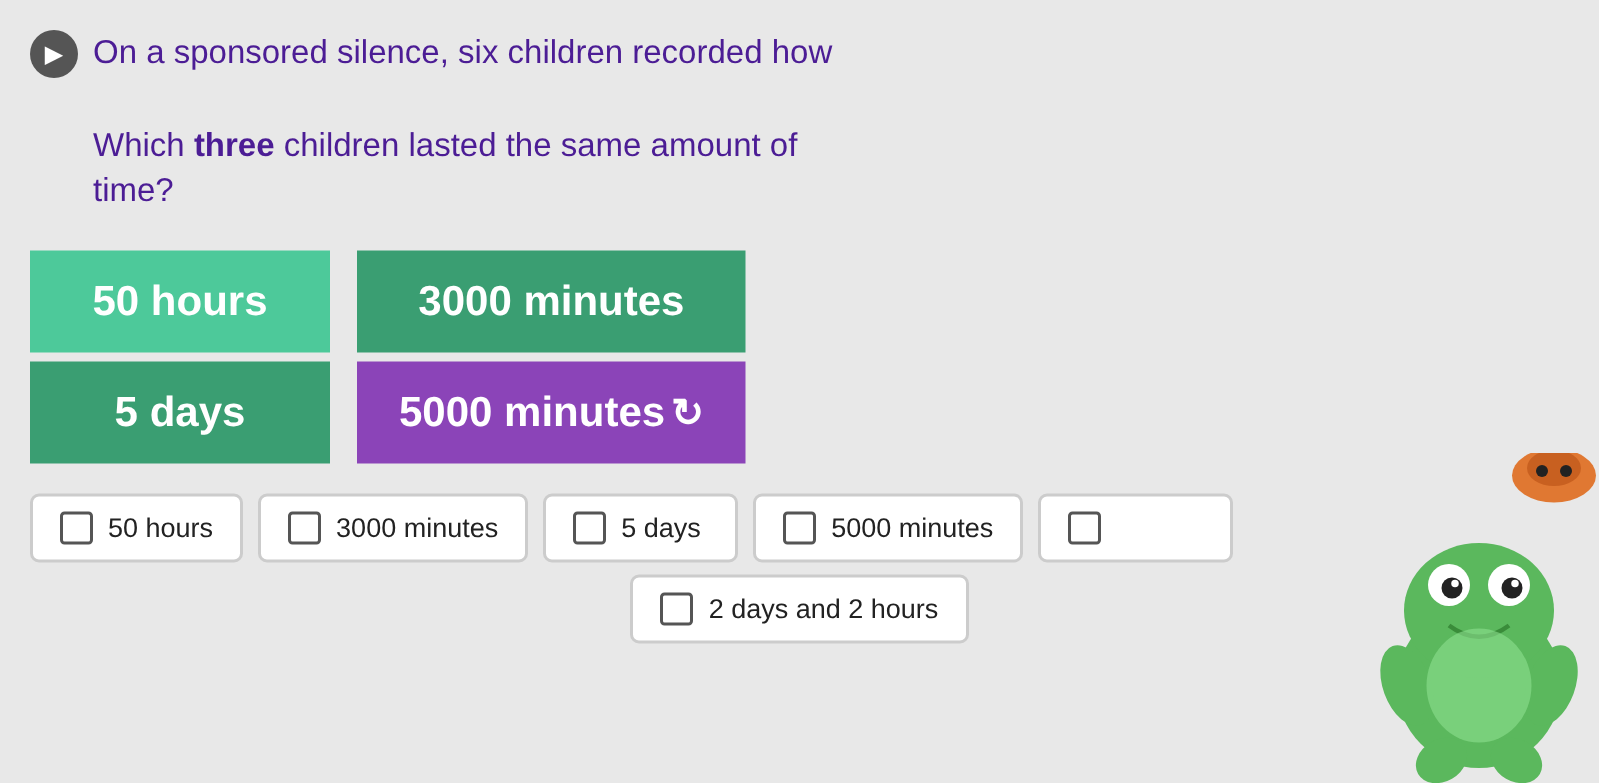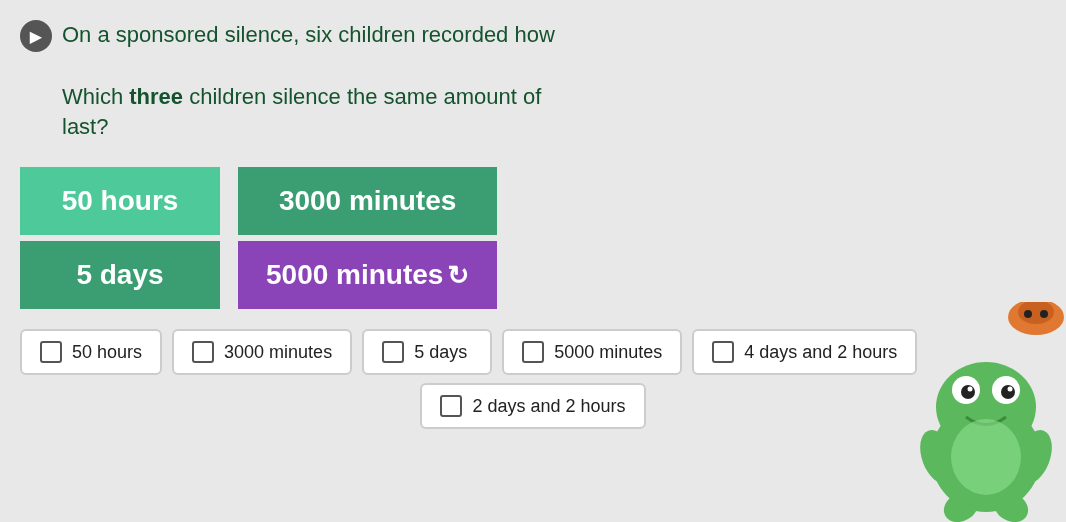--- a/index.html
+++ b/index.html
@@ -26,21 +26,21 @@
       display: flex;
       align-items: flex-start;
       gap: 10px;
       max-width: 620px;
       margin-bottom: 24px;
     }
 
     .question-text {
       font-size: 22px;
       line-height: 1.4;
-      color: #14532d;
+      color: #4c1d95;
     }
 
     .question-text strong {
       font-weight: 900;
     }
 
     .card {
       display: flex;
       align-items: center;
       justify-content: center;
@@ -160,22 +160,22 @@
 
 <div class="main-container">
 
   <div class="question-area">
     <div class="speaker-circle">
       <span>▶</span>
     </div>
     <div class="question-text">
       <span>On a sponsored silence, six children recorded how</span><br>
       <br>
-      <span>Which </span><strong>three</strong><span> children silence the same amount of</span><br>
-      <span>last?</span>
+      <span>Which </span><strong>three</strong><span> children lasted the same amount of</span><br>
+      <span>time?</span>
     </div>
   </div>
 
   <div class="cards-section">
 
     <div class="left-cards">
       <div class="card card-green" style="background:#4dc99a; min-width:200px;">
         <span>50 hours</span>
       </div>
       <div class="card card-dark-green" style="background:#3a9e72; min-width:200px;">
@@ -206,21 +206,20 @@
     <div class="checkbox-option">
       <div class="checkbox-box"></div>
       <span>5 days</span>
     </div>
     <div class="checkbox-option">
       <div class="checkbox-box"></div>
       <span>5000 minutes</span>
     </div>
     <div class="checkbox-option">
       <div class="checkbox-box"></div>
-      <span>4 days and 2 hours</span>
     </div>
   </div>
 
   <div class="checkboxes-row second-checkboxes-row">
     <div class="checkbox-option">
       <div class="checkbox-box"></div>
       <span>2 days and 2 hours</span>
     </div>
   </div>
 

